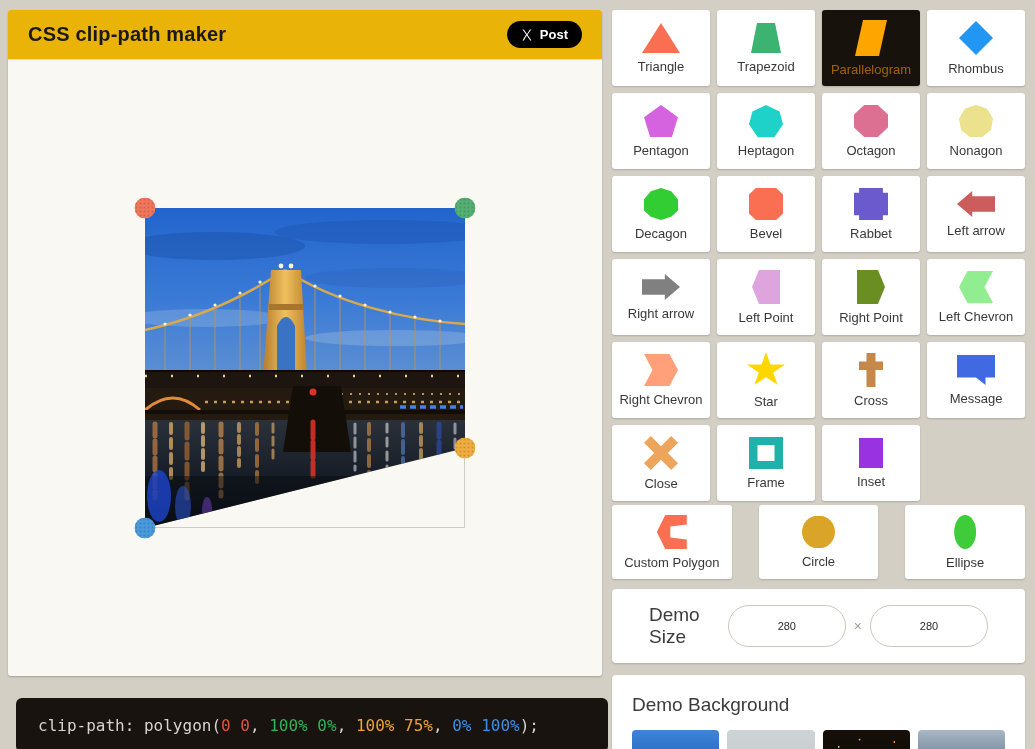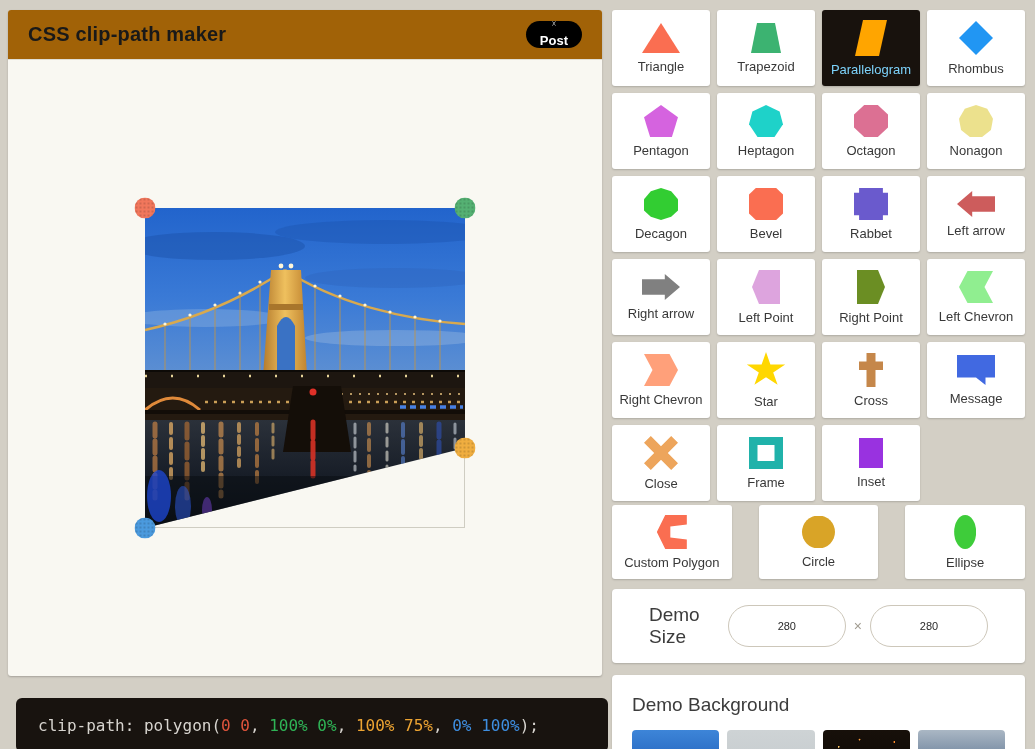--- a/index.html
+++ b/index.html
@@ -7,29 +7,29 @@
   #app {
     position:relative; width:1035px; height:749px; overflow:hidden;
     background:#d3cfc5; font-family:"Liberation Sans", sans-serif;
   }
   
   .left-card {
     position:absolute; left:8px; top:10px; width:594px; height:666px;
     background:#f9f8f2; border-radius:3px; box-shadow:0 1px 2px rgba(0,0,0,.22);
   }
   .left-header {
-    height:50px; background:#a16207; border-bottom:1px solid #e0ded4;
+    height:50px; background:#eab308; border-bottom:1px solid #e0ded4;
     border-radius:3px 3px 0 0;
     display:flex; align-items:center; justify-content:space-between; padding:0 20px;
   }
   .app-title { font-size:20px; font-weight:700; color:#191919; letter-spacing:.2px; }
   .post-btn {
     display:flex; align-items:center; gap:7px; background:#000; color:#fff;
     border:none; border-radius:14px; height:27px; padding:0 14px; cursor:pointer;
-    font-size:13px; font-weight:700; font-family:"Liberation Sans", sans-serif;flex-direction:column;
+    font-size:13px; font-weight:700; font-family:"Liberation Sans", sans-serif;
   }
   .post-x { width:12px; height:12px; display:block; }
   .demo-box { position:absolute; left:137px; top:198px; width:320px; height:320px; }
   .demo-border { position:absolute; inset:0; border:1px solid #cfcdc2; }
   .demo-img { position:absolute; inset:0; }
   .demo-img svg { display:block; width:100%; height:100%; }
   .handle {
     position:absolute; width:21px; height:21px; border-radius:50%;
     transform:translate(-50%,-50%); cursor:grab;
     background-image:radial-gradient(rgba(0,0,0,.14) 1px, transparent 1px);
@@ -50,21 +50,21 @@
     position:absolute; left:612px; top:505px; width:413px;
     display:grid; grid-template-columns:repeat(3,1fr); gap:27px;
   }
   .card {
     background:#fff; border-radius:3px; height:76px; cursor:pointer;
     box-shadow:0 1px 2px rgba(0,0,0,.18);
     display:flex; flex-direction:column; align-items:center; justify-content:center; gap:7px;
   }
   .wide-grid .card { height:74px; }
   .card.selected { background:#18120d; }
-  .card.selected .shape-label { color:#7dd3fc; }
+  .card.selected .shape-label { color:#a16207; }
   .shape-icon { flex:none; }
   .shape-label { font-size:13px; color:#383838; line-height:1; }
   .size-card {
     position:absolute; left:612px; top:589px; width:413px; height:74px;
     background:#fff; border-radius:4px; box-shadow:0 1px 2px rgba(0,0,0,.18);
     display:flex; align-items:center; padding:0 37px;
   }
   .size-label { flex:1; font-size:19px; color:#3c3c3c; }
   .size-input {
     width:118px; height:42px; border:1px solid #cdc7ba; border-radius:22px;

